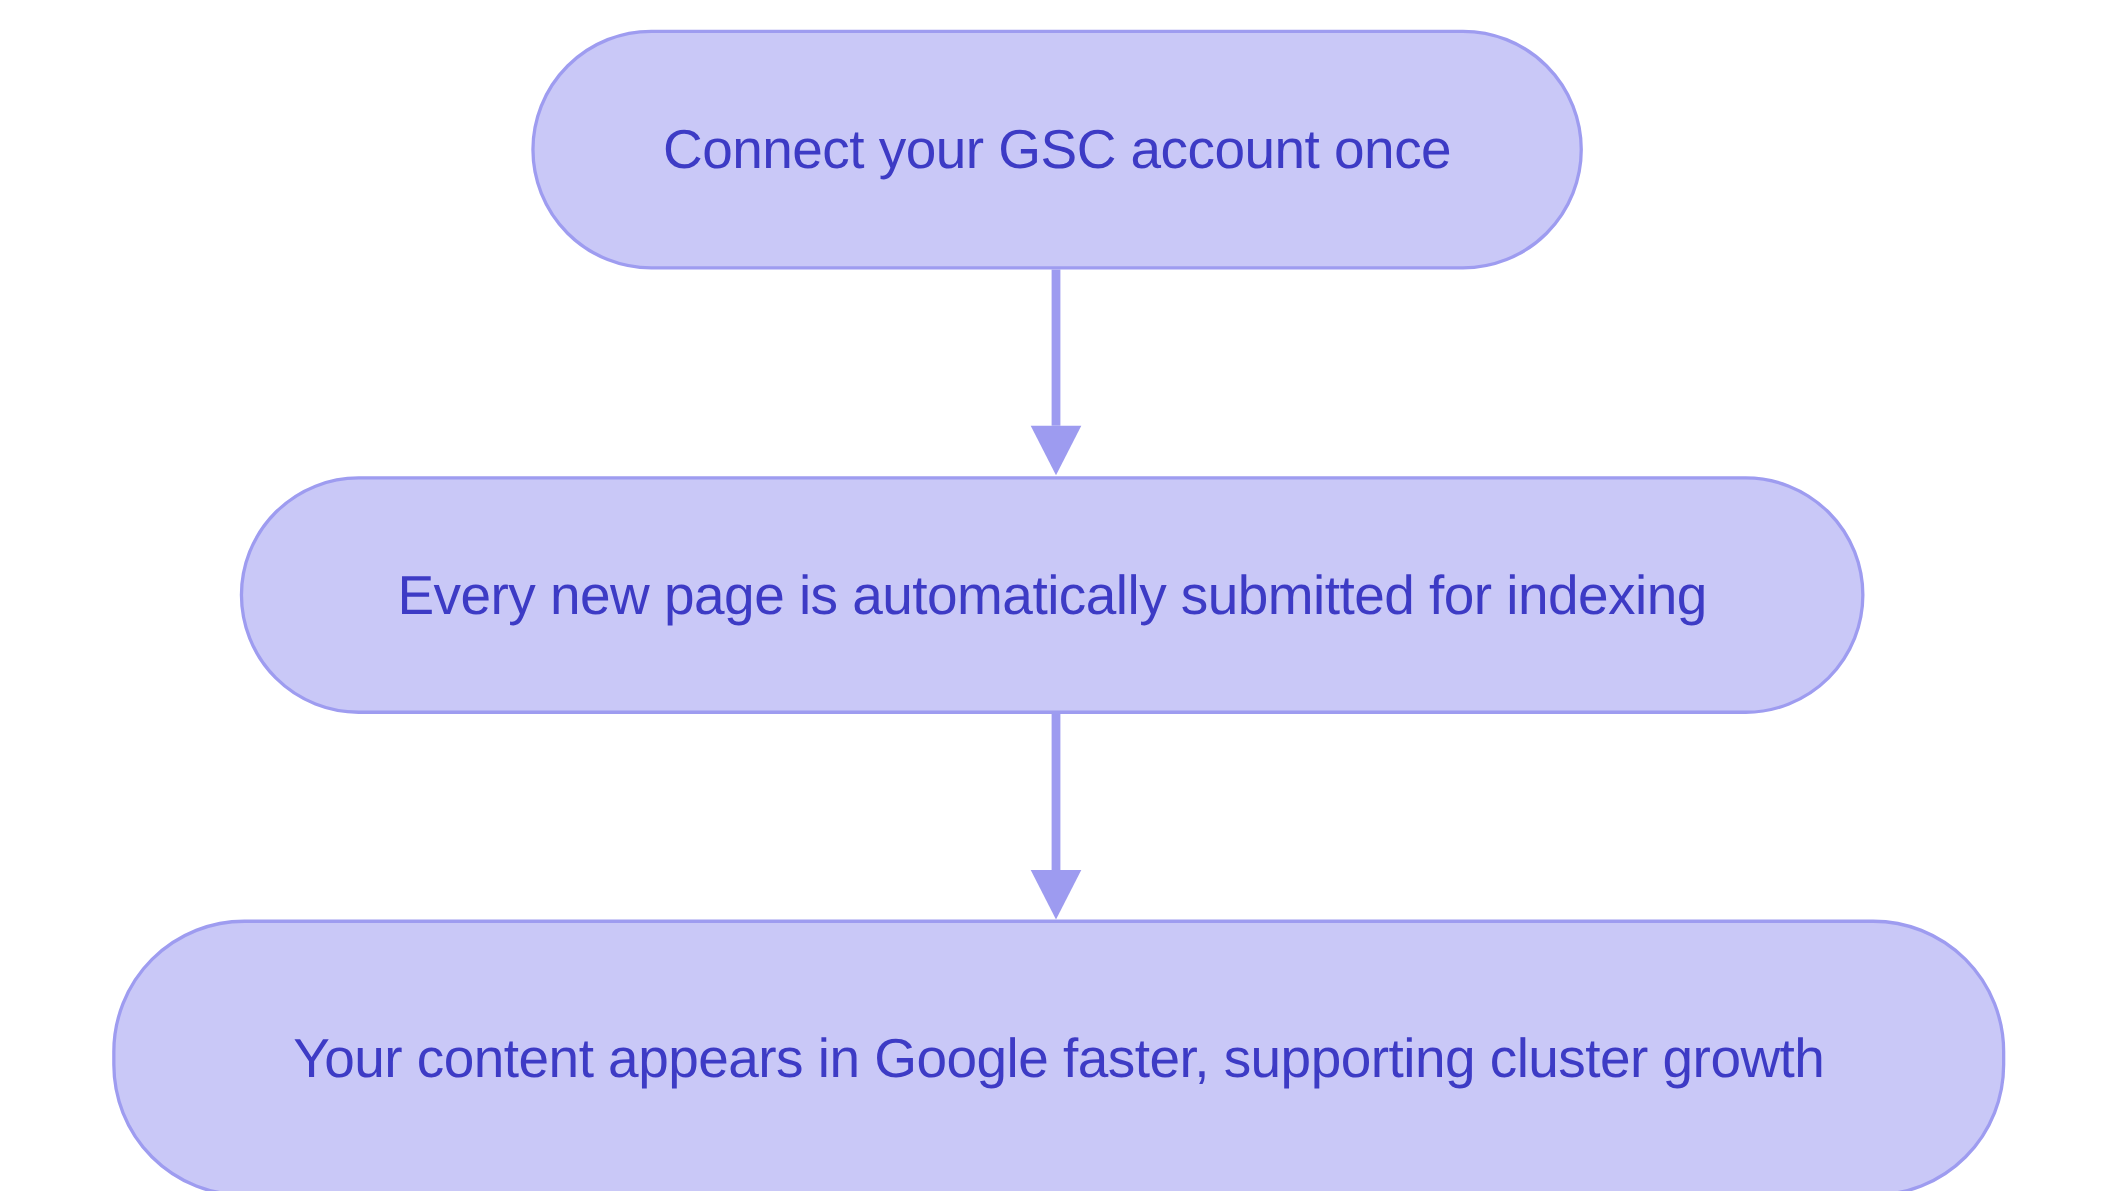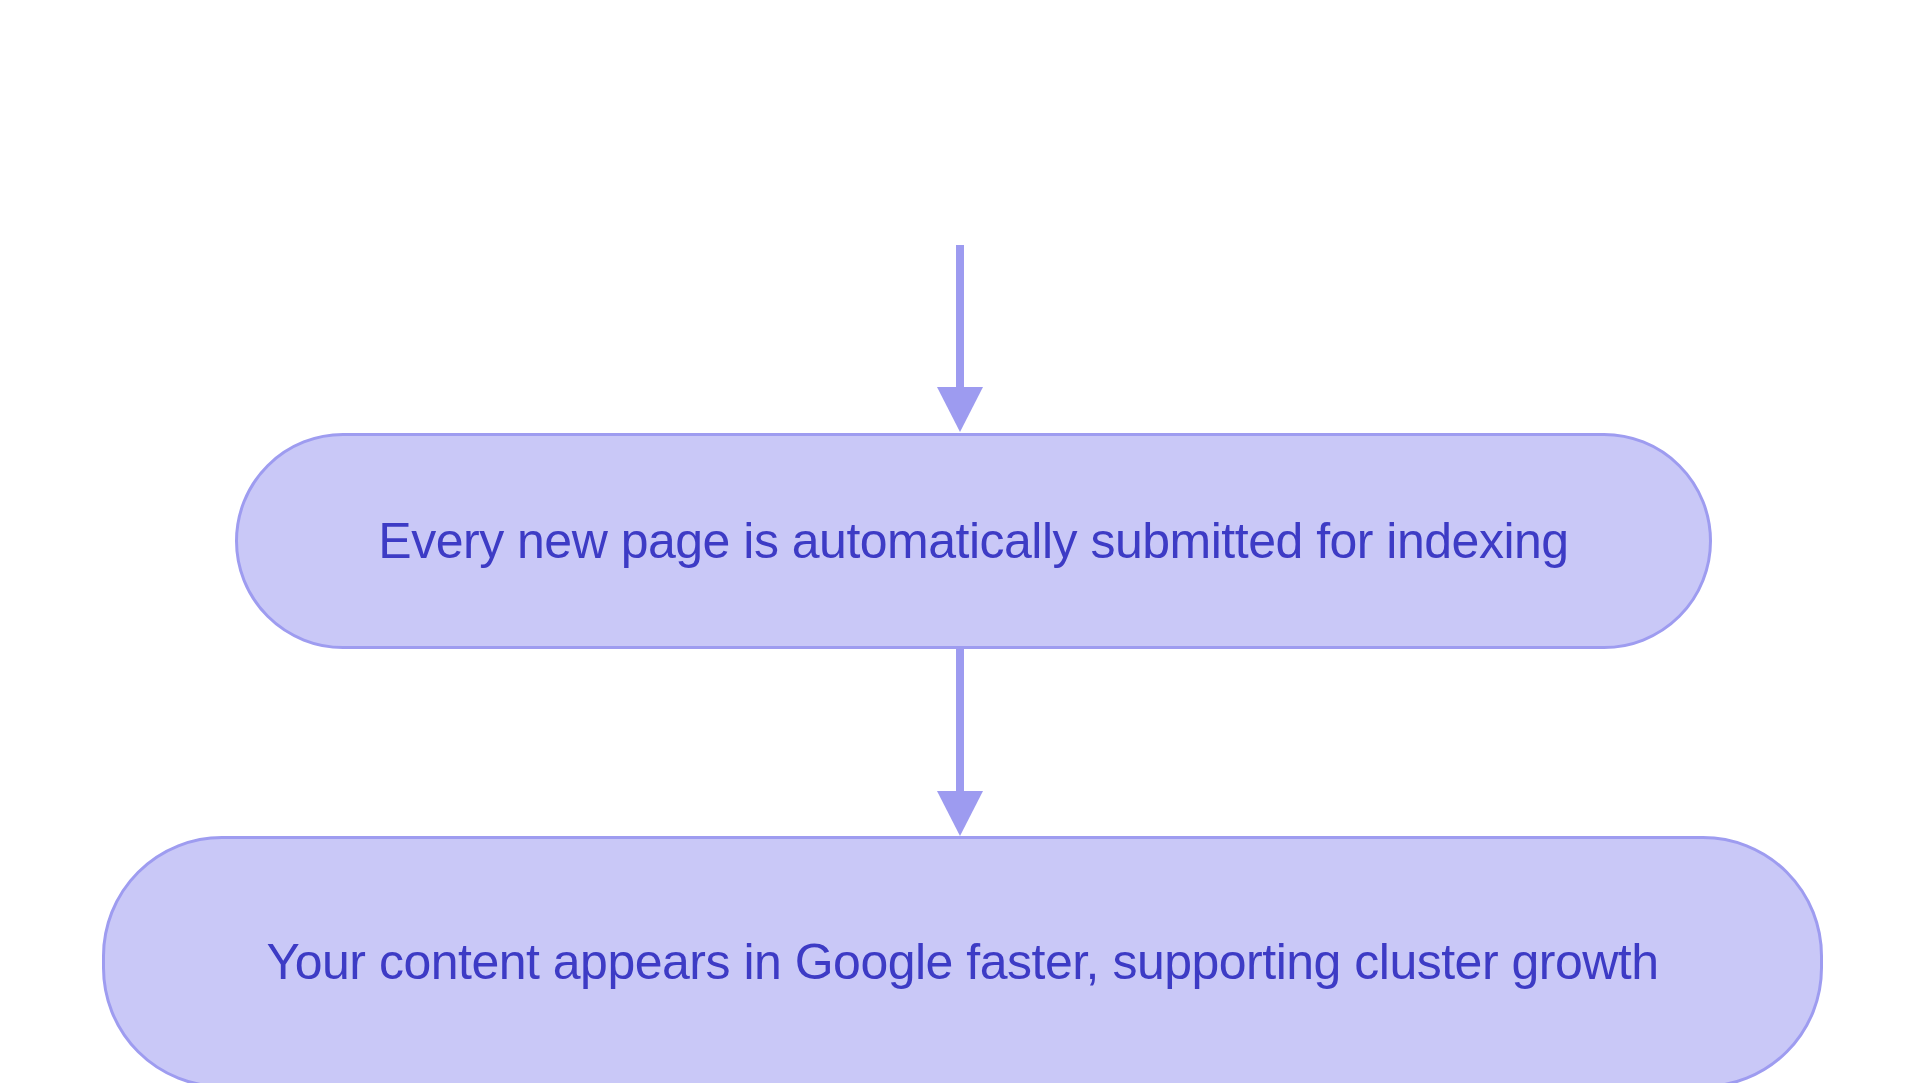--- a/index.html
+++ b/index.html
@@ -35,21 +35,21 @@
   .flow-node .node-label {
     color: var(--node-text);
     font-size: 50px;
     font-weight: 400;
     letter-spacing: -0.5px;
     line-height: 1.2;
     text-align: center;
     white-space: nowrap;
   }
   #node-1 { left: 483px;  top: 27px;  width: 956px;  height: 218px; }
-  #node-2 { left: 235px;  top: 433px; width: 1477px; height: 216px; }
+  #node-2 { left: 218px;  top: 433px; width: 1477px; height: 216px; }
   #node-3 { left: 102px;  top: 836px; width: 1721px; height: 252px; }
 
   .connector {
     position: absolute;
     left: 936px;
     width: 48px;
     display: flex;
     flex-direction: column;
     align-items: center;
   }
@@ -67,20 +67,23 @@
     border-left: 23px solid transparent;
     border-right: 23px solid transparent;
     border-top: 45px solid var(--arrow);
   }
 </style>
 </head>
 <body>
 
 <div class="canvas">
 
+  <div class="flow-node" id="node-1">
+    <span class="node-label">Connect your GSC account once</span>
+  </div>
 
   <div class="connector" id="connector-1">
     <div class="arrow-line"></div>
     <div class="arrow-head"></div>
   </div>
 
   <div class="flow-node" id="node-2">
     <span class="node-label">Every new page is automatically submitted for indexing</span>
   </div>
 

